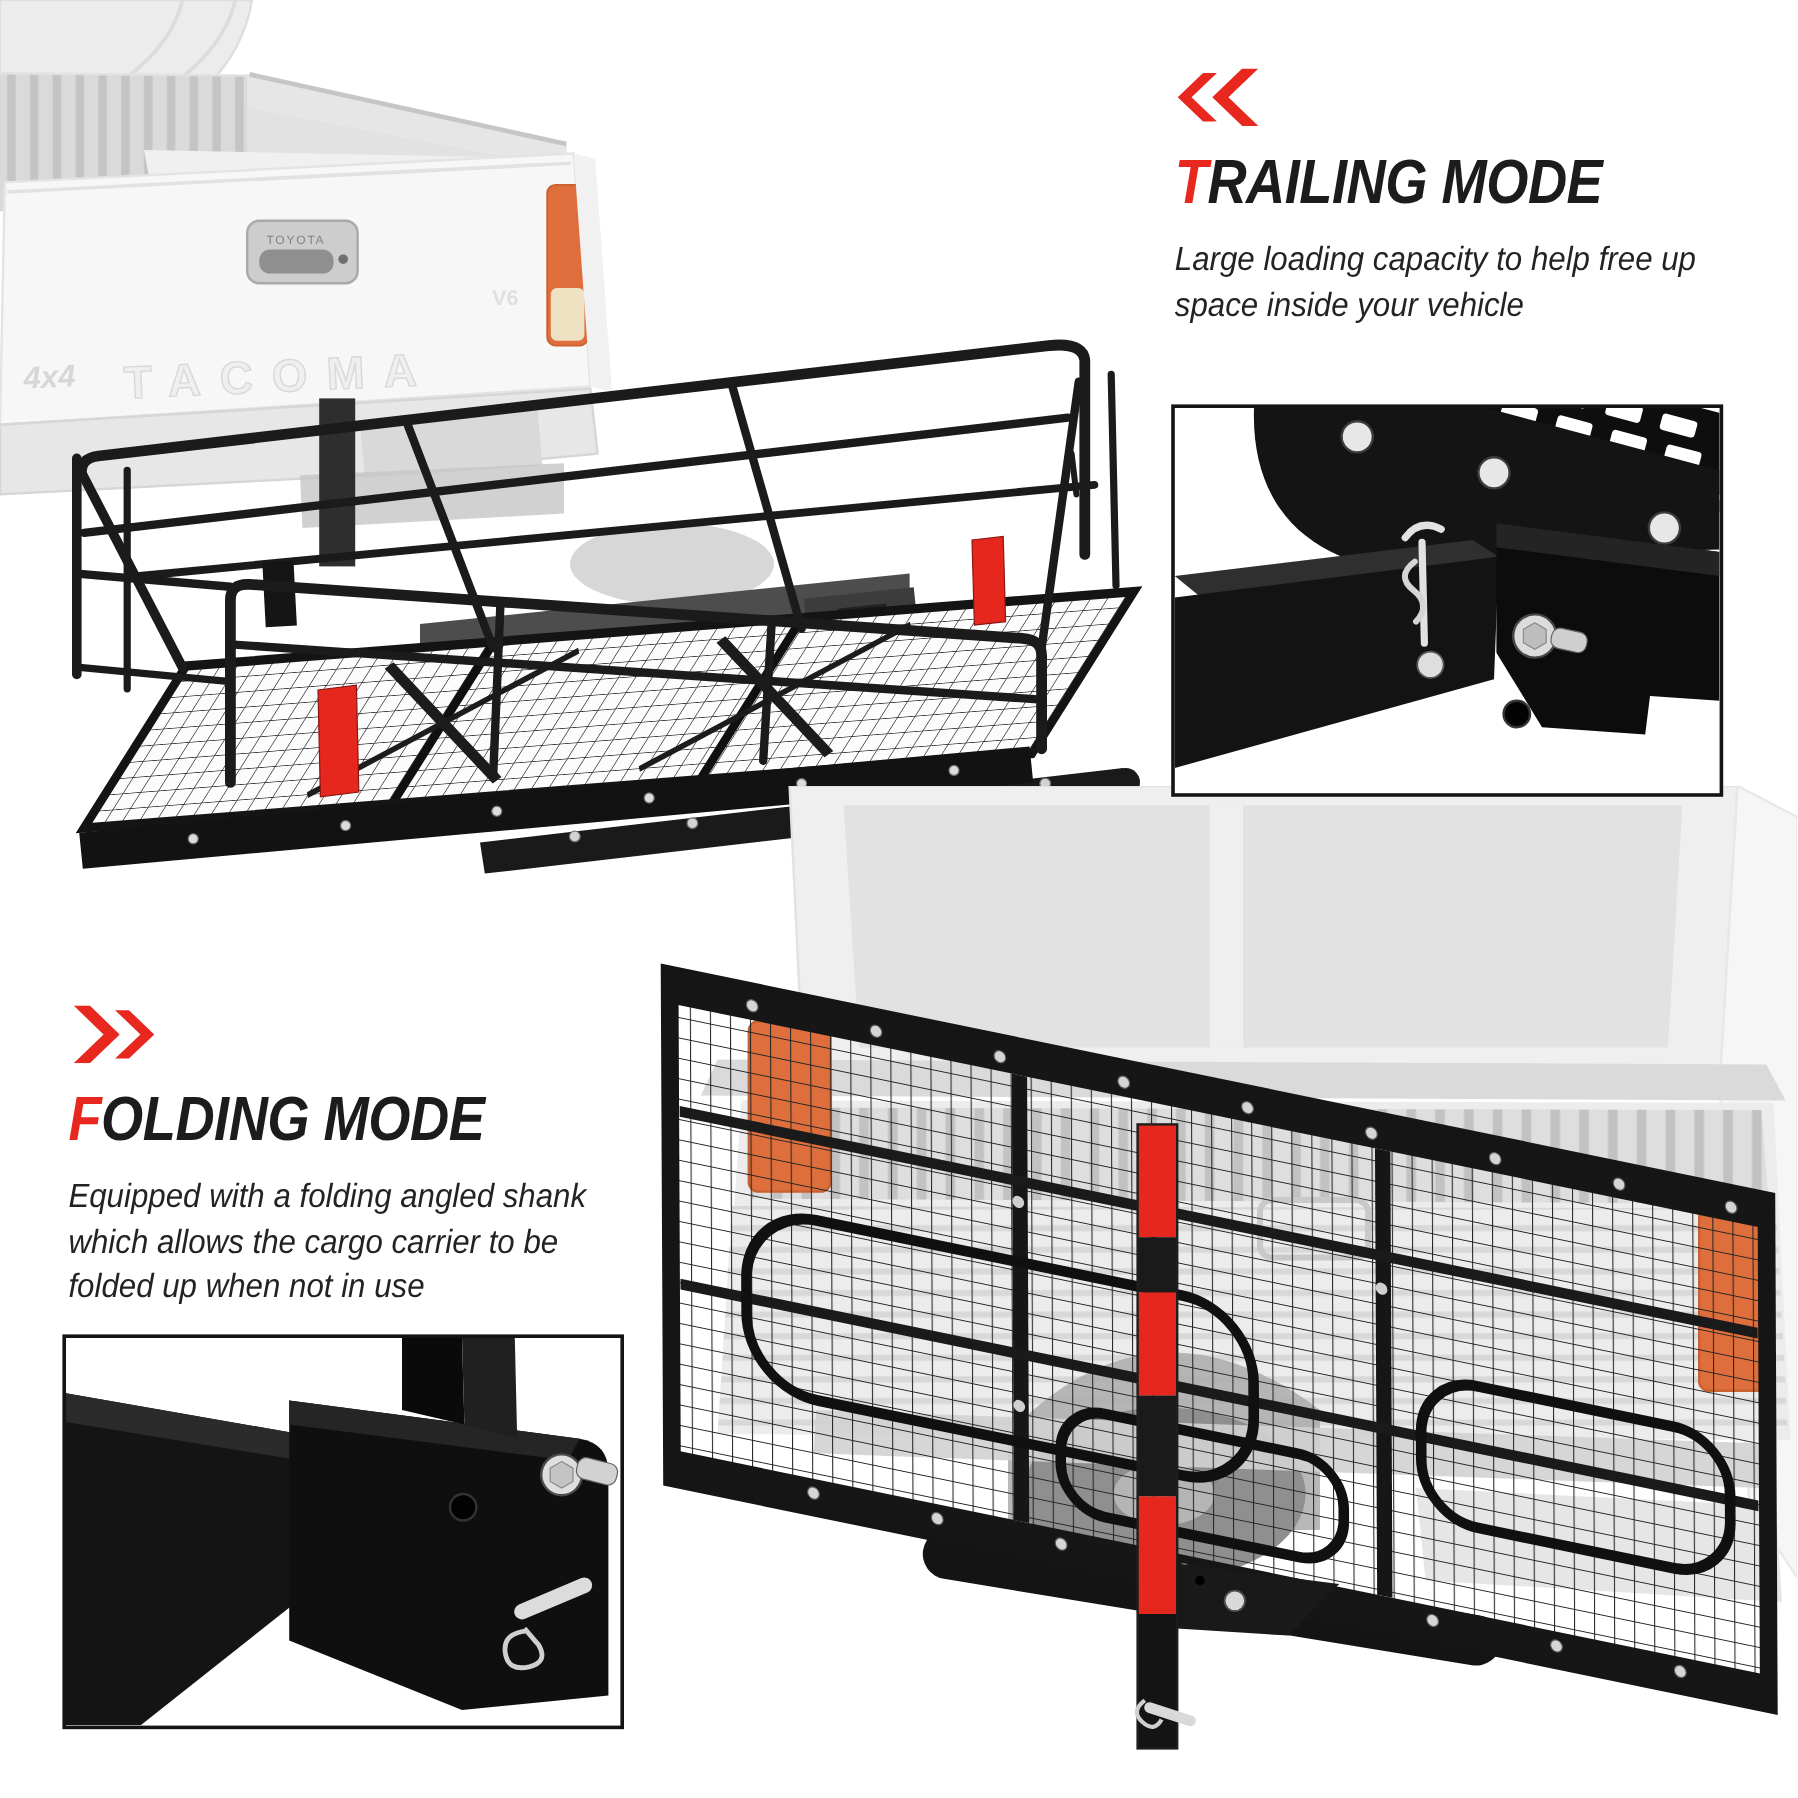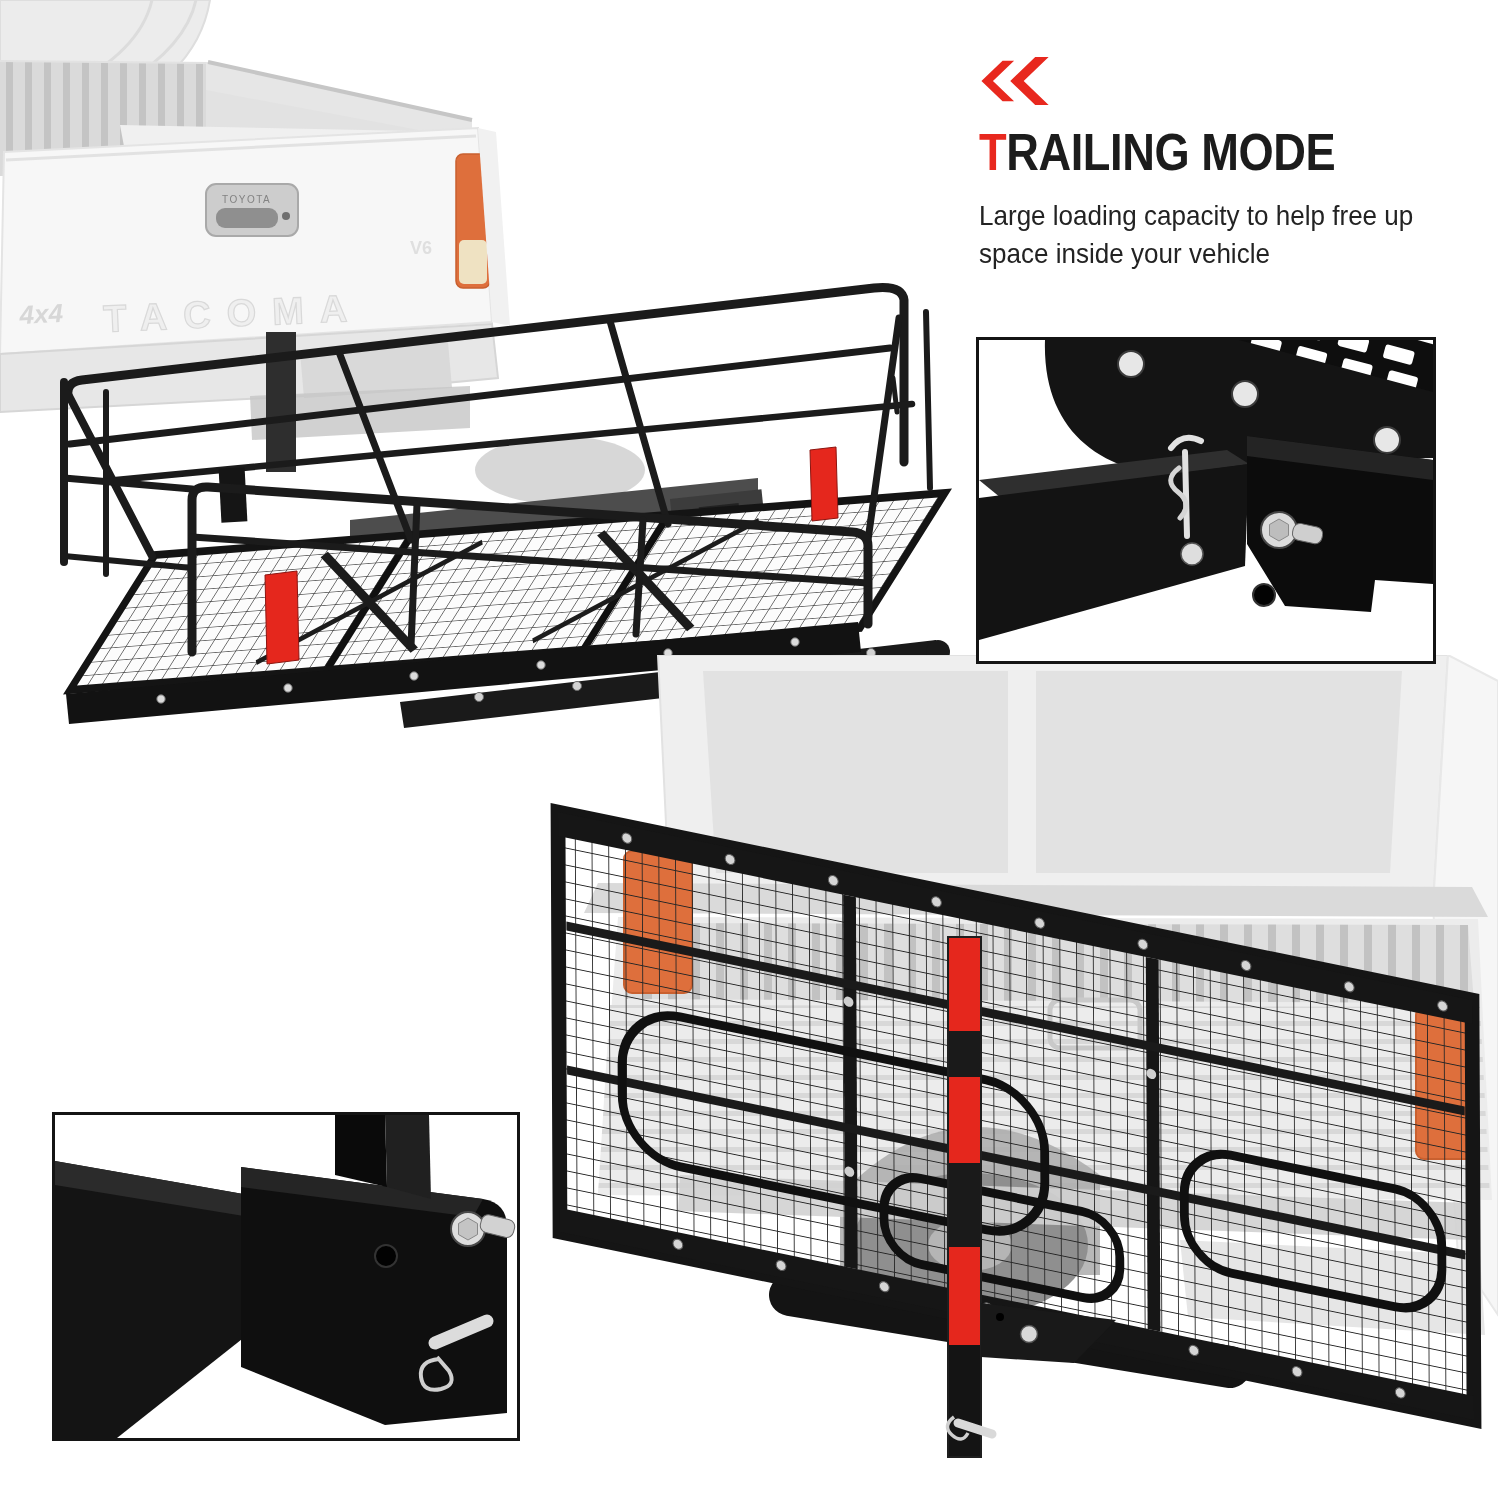--- a/index.html
+++ b/index.html
@@ -3,21 +3,21 @@
 <meta charset="utf-8">
 <style>
   html,body{margin:0;padding:0;background:#fff;}
   .canvas{
     position:relative;width:1498px;height:1498px;background:#fff;overflow:hidden;
     font-family:"Liberation Sans",sans-serif;
   }
   .scene{position:absolute;display:block;}
   .scene-trailing{left:0;top:0;}
   .scene-folding{left:540px;top:655px;}
-  .label{position:absolute;}
+  .label{position:absolute;font-style:italic;}
   .label-trailing{left:979px;top:57px;}
   .label-folding{left:57px;top:838px;}
   .chev{display:block;}
   .mode-title{
     margin:18px 0 0;font-size:52px;font-weight:700;letter-spacing:-.5px;
     color:#1c1c1c;white-space:nowrap;transform:scaleX(.87);transform-origin:left top;
     line-height:1.12;
   }
   .mode-title .lead{color:var(--accent,#e8281e);}
   .mode-desc{
@@ -261,20 +261,28 @@
 
   <section class="label label-trailing">
     <svg class="chev" width="74" height="48" viewBox="0 0 76 50">
       <polygon points="24,4 36,4 14,25 36,46 24,46 2,25" fill="#e8281e"></polygon>
       <polygon points="58,0 72,0 46,25 72,50 58,50 32,25" fill="#e8281e"></polygon>
     </svg>
     <h2 class="mode-title"><span class="lead">T</span><span>RAILING MODE</span></h2>
     <p class="mode-desc">Large loading capacity to help free up space inside your vehicle</p>
   </section>
 
+  <section class="label label-folding">
+    <svg class="chev" width="74" height="48" viewBox="0 0 76 50">
+      <polygon points="18,0 4,0 30,25 4,50 18,50 44,25" fill="#e8281e"></polygon>
+      <polygon points="52,4 40,4 62,25 40,46 52,46 74,25" fill="#e8281e"></polygon>
+    </svg>
+    <h2 class="mode-title"><span class="lead">F</span><span>OLDING MODE</span></h2>
+    <p class="mode-desc">Equipped with a folding angled shank which allows the cargo carrier to be folded up when not in use</p>
+  </section>
 
   <div class="inset inset-trailing">
     <svg width="454" height="321" viewBox="0 0 454 321">
       <g transform="rotate(15 320 20)">
         <rect x="150" y="-30" width="330" height="66" fill="#0e0e0e"></rect>
         <g fill="#ffffff">
           <rect x="165" y="-18" width="30" height="14" rx="3"></rect>
             <rect x="212" y="-18" width="30" height="14" rx="3"></rect>
           <rect x="259" y="-18" width="30" height="14" rx="3"></rect>
             <rect x="306" y="-18" width="30" height="14" rx="3"></rect>

